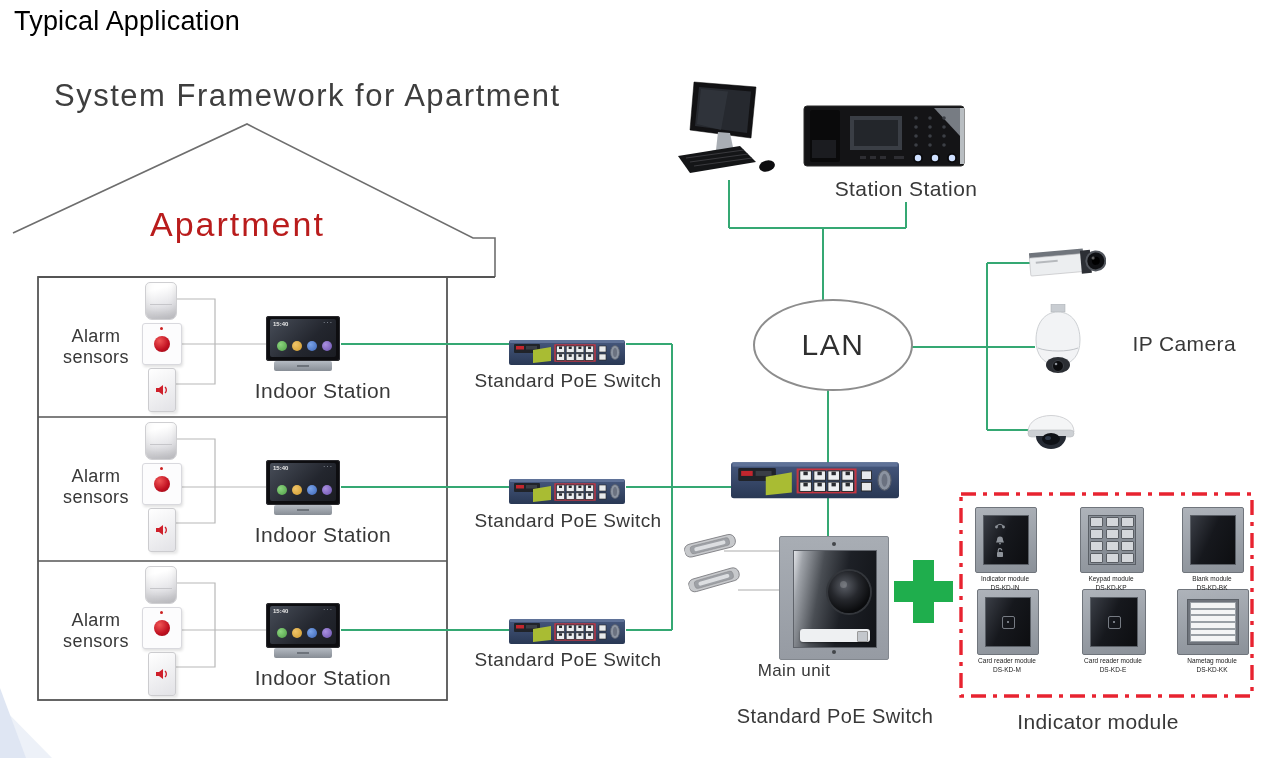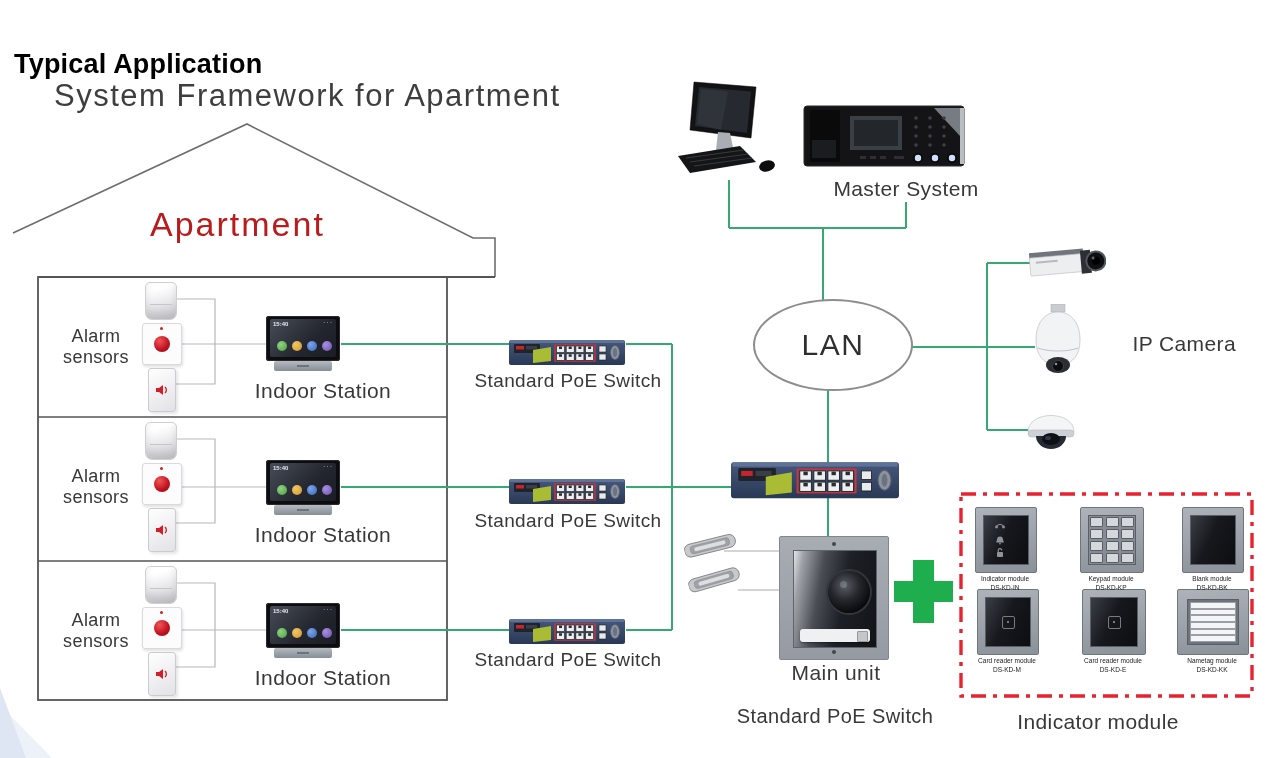--- a/index.html
+++ b/index.html
@@ -2,21 +2,21 @@
 <html><head>
 <meta charset="utf-8">
 <style>
   html,body{margin:0;padding:0;background:#fff;}
   #canvas{position:relative;width:1280px;height:758px;background:#ffffff;overflow:hidden;
           font-family:"Liberation Sans",sans-serif;}
   .abs{position:absolute;}
   .lbl{position:absolute;color:#383838;letter-spacing:.4px;text-align:center;line-height:1.15;z-index:3;
        font-family:"Liberation Sans",sans-serif;}
   
-  .title{left:14px;top:6px;font-size:27px;font-weight:700;color:#000;letter-spacing:.2px;text-align:left;margin-top:43px;}
+  .title{left:14px;top:6px;font-size:27px;font-weight:400;color:#000;letter-spacing:.2px;text-align:left;}
   .heading{left:54px;top:78px;font-size:31px;color:#3e3e3e;letter-spacing:1.5px;white-space:nowrap;text-align:right;}
   .apartment{left:150px;top:205px;font-size:34px;color:#b91c1c;letter-spacing:2px;white-space:nowrap;text-align:left;}
   
   .station{width:74px;height:56px;z-index:2;}
   .st-frame{position:absolute;left:0;top:0;width:74px;height:45px;background:#0d0d10;border-radius:3px;
             box-shadow:inset 0 0 0 1px #2a2a2e;}
   .st-screen{position:absolute;left:4px;top:3px;width:66px;height:38px;border-radius:2px;overflow:hidden;
              background:linear-gradient(135deg,#474d58,#23262e 60%,#1b1d23);}
   .st-time{position:absolute;left:3px;top:2px;font-size:6px;font-weight:700;color:#e8e8e8;line-height:1;}
   .st-dots{position:absolute;right:3px;top:0;font-size:7px;color:#9aa2ac;line-height:1;letter-spacing:1px;}
@@ -314,21 +314,21 @@
       </g>
     <g>
       <circle cx="116" cy="54" r="5" fill="#0a0a0c"></circle>
         <circle cx="116" cy="54" r="3.2" fill="#cfe0ff"></circle>
       <circle cx="133" cy="54" r="5" fill="#0a0a0c"></circle>
         <circle cx="133" cy="54" r="3.2" fill="#cfe0ff"></circle>
       <circle cx="150" cy="54" r="5" fill="#0a0a0c"></circle>
         <circle cx="150" cy="54" r="3.2" fill="#cfe0ff"></circle>
     </g>
   </svg>
-  <div class="lbl" style="left:820px;top:177px;width:172px;font-size:21px">Master System</div>
+  <div class="lbl" style="left:820px;top:177px;width:172px;font-size:21px">Station Station</div>
 
   <div class="abs lan">
     <span>LAN</span>
   </div>
 
   <svg class="abs" style="left:1026px;top:243px;z-index:2" width="80" height="42" viewBox="0 0 80 42">
     <g transform="rotate(-5 40 21)">
       <rect x="4" y="7" width="54" height="6" fill="#70757c"></rect>
       <rect x="4" y="12" width="54" height="18" rx="1" fill="#eceef0" stroke="#b9b9bd" stroke-width=".6"></rect>
       <rect x="55" y="9" width="10" height="23" fill="#2c2f35"></rect>
@@ -365,21 +365,21 @@
     <rect x="6" y="6.5" width="40" height="8" rx="3" fill="#9ea1a6" stroke="#88888c" stroke-width=".5"></rect>
     <rect x="10" y="8.5" width="32" height="4" rx="2" fill="#dcdee1"></rect>
   </svg>
 
   <div class="abs munit">
     <div class="munit-face">
       <div class="munit-lens"></div>
       <div class="munit-bar"></div>
     </div>
   </div>
-  <div class="lbl" style="left:734px;top:661px;width:204px;font-size:21px">Main unit</div>
+  <div class="lbl" style="left:692px;top:661px;width:204px;font-size:17px">Main unit</div>
   <div class="lbl" style="left:733px;top:705px;width:204px;font-size:20px">Standard PoE Switch</div>
 
   <div class="abs plus-v"></div>
   <div class="abs plus-h"></div>
 
   <div class="mod" style="left:975px;top:507px;width:60px;height:64px">
     <div class="mface">
       <svg width="12" height="38" viewBox="0 0 12 38" style="position:absolute;left:10px;top:5px">
         <path d="M2.5,5.5 C4.5,2.5 7.5,2.5 9.5,5.5" stroke="#8e939a" fill="none" stroke-width="1.2"></path>
         <circle cx="2.5" cy="6" r="1.4" fill="#8e939a"></circle>

